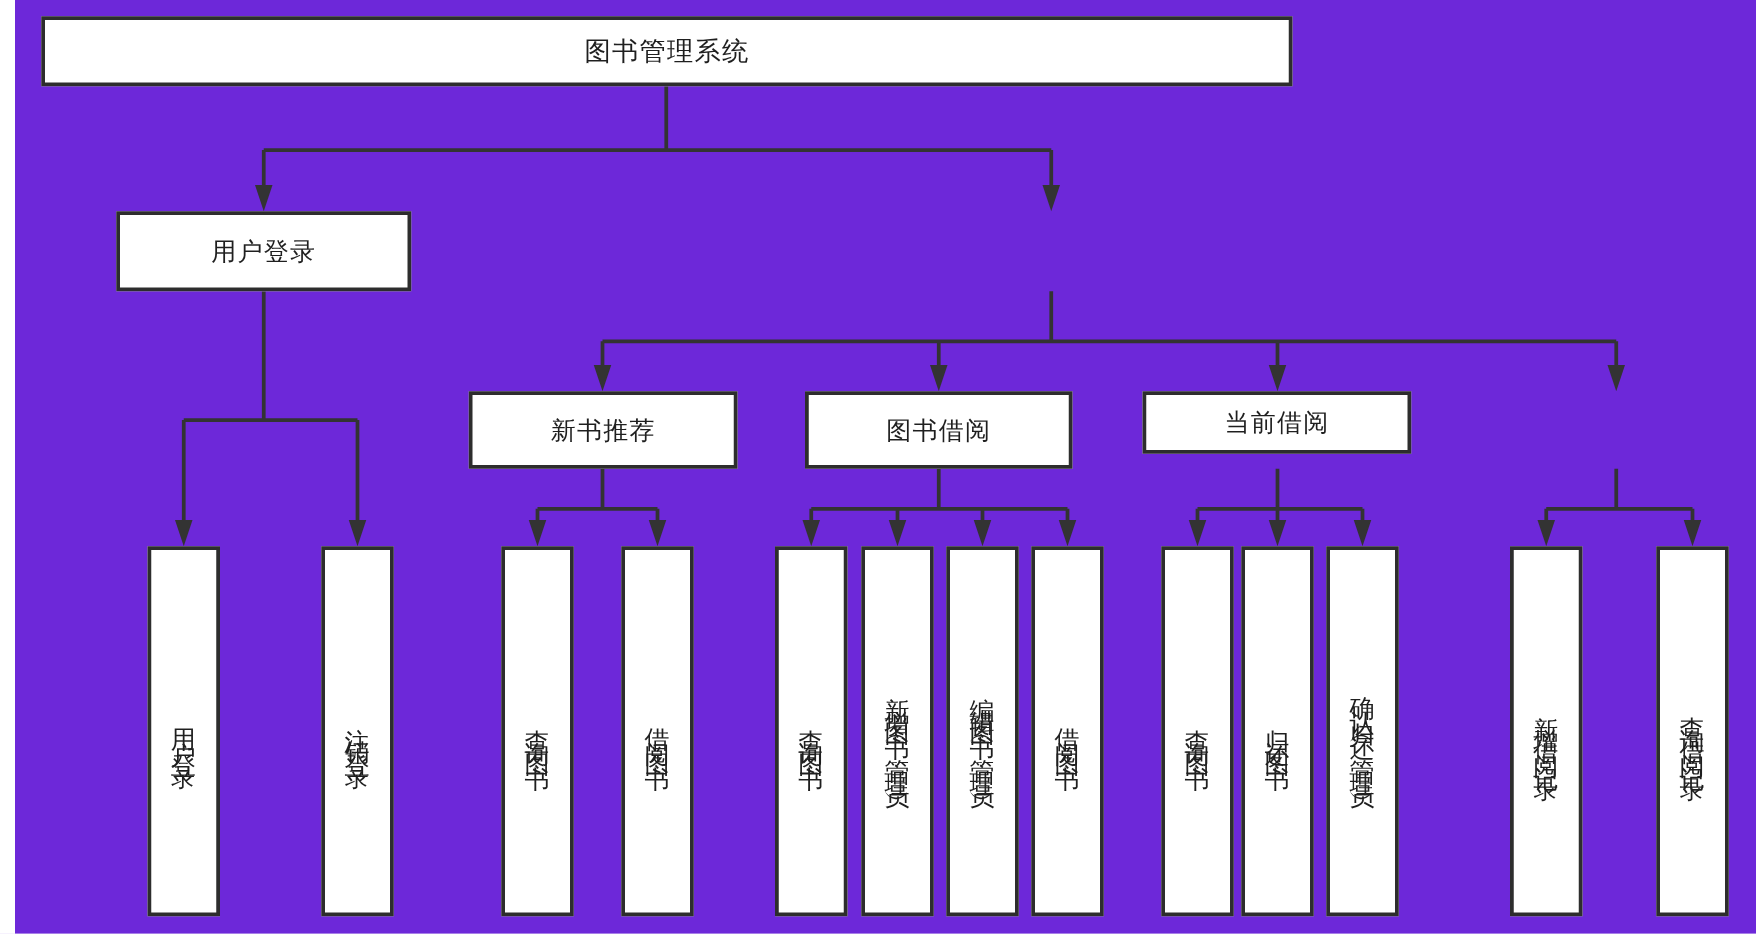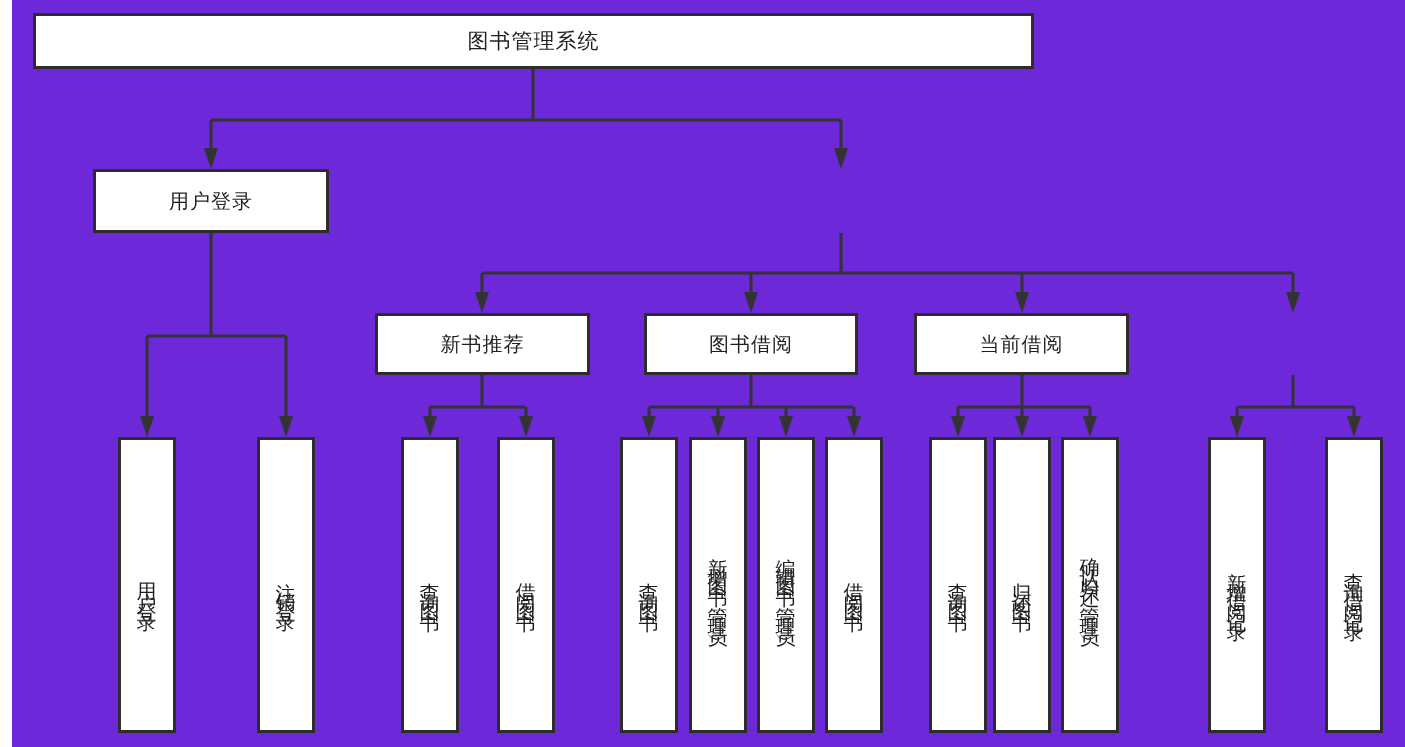--- a/index.html
+++ b/index.html
@@ -93,21 +93,21 @@
       <polygon points="1335,416 1349,416 1342,437"></polygon>
     </g>
   </svg>
 
   <div class="node root" style="left:21px;top:13px;width:1001px;height:56px;">图书管理系统</div>
 
   <div class="node" style="left:81px;top:169px;width:236px;height:64px;">用户登录</div>
 
   <div class="node" style="left:363px;top:313px;width:215px;height:62px;">新书推荐</div>
   <div class="node" style="left:632px;top:313px;width:214px;height:62px;">图书借阅</div>
-  <div class="node" style="left:902px;top:313px;width:215px;height:62px;">当前借阅</div>
+  <div class="node" style="left:902px;top:313px;width:215px;height:50px;">当前借阅</div>
 
   <div class="node leaf" style="left:106px;top:437px;width:58px;height:296px;">用户登录</div>
   <div class="node leaf" style="left:245px;top:437px;width:58px;height:296px;">注销登录</div>
 
   <div class="node leaf" style="left:389px;top:437px;width:58px;height:296px;">查询图书</div>
   <div class="node leaf" style="left:485px;top:437px;width:58px;height:296px;">借阅图书</div>
 
   <div class="node leaf" style="left:608px;top:437px;width:58px;height:296px;">查询图书</div>
   <div class="node leaf" style="left:677px;top:437px;width:58px;height:296px;">新增图书（管理员）</div>
   <div class="node leaf" style="left:745px;top:437px;width:58px;height:296px;">编辑图书（管理员）</div>

